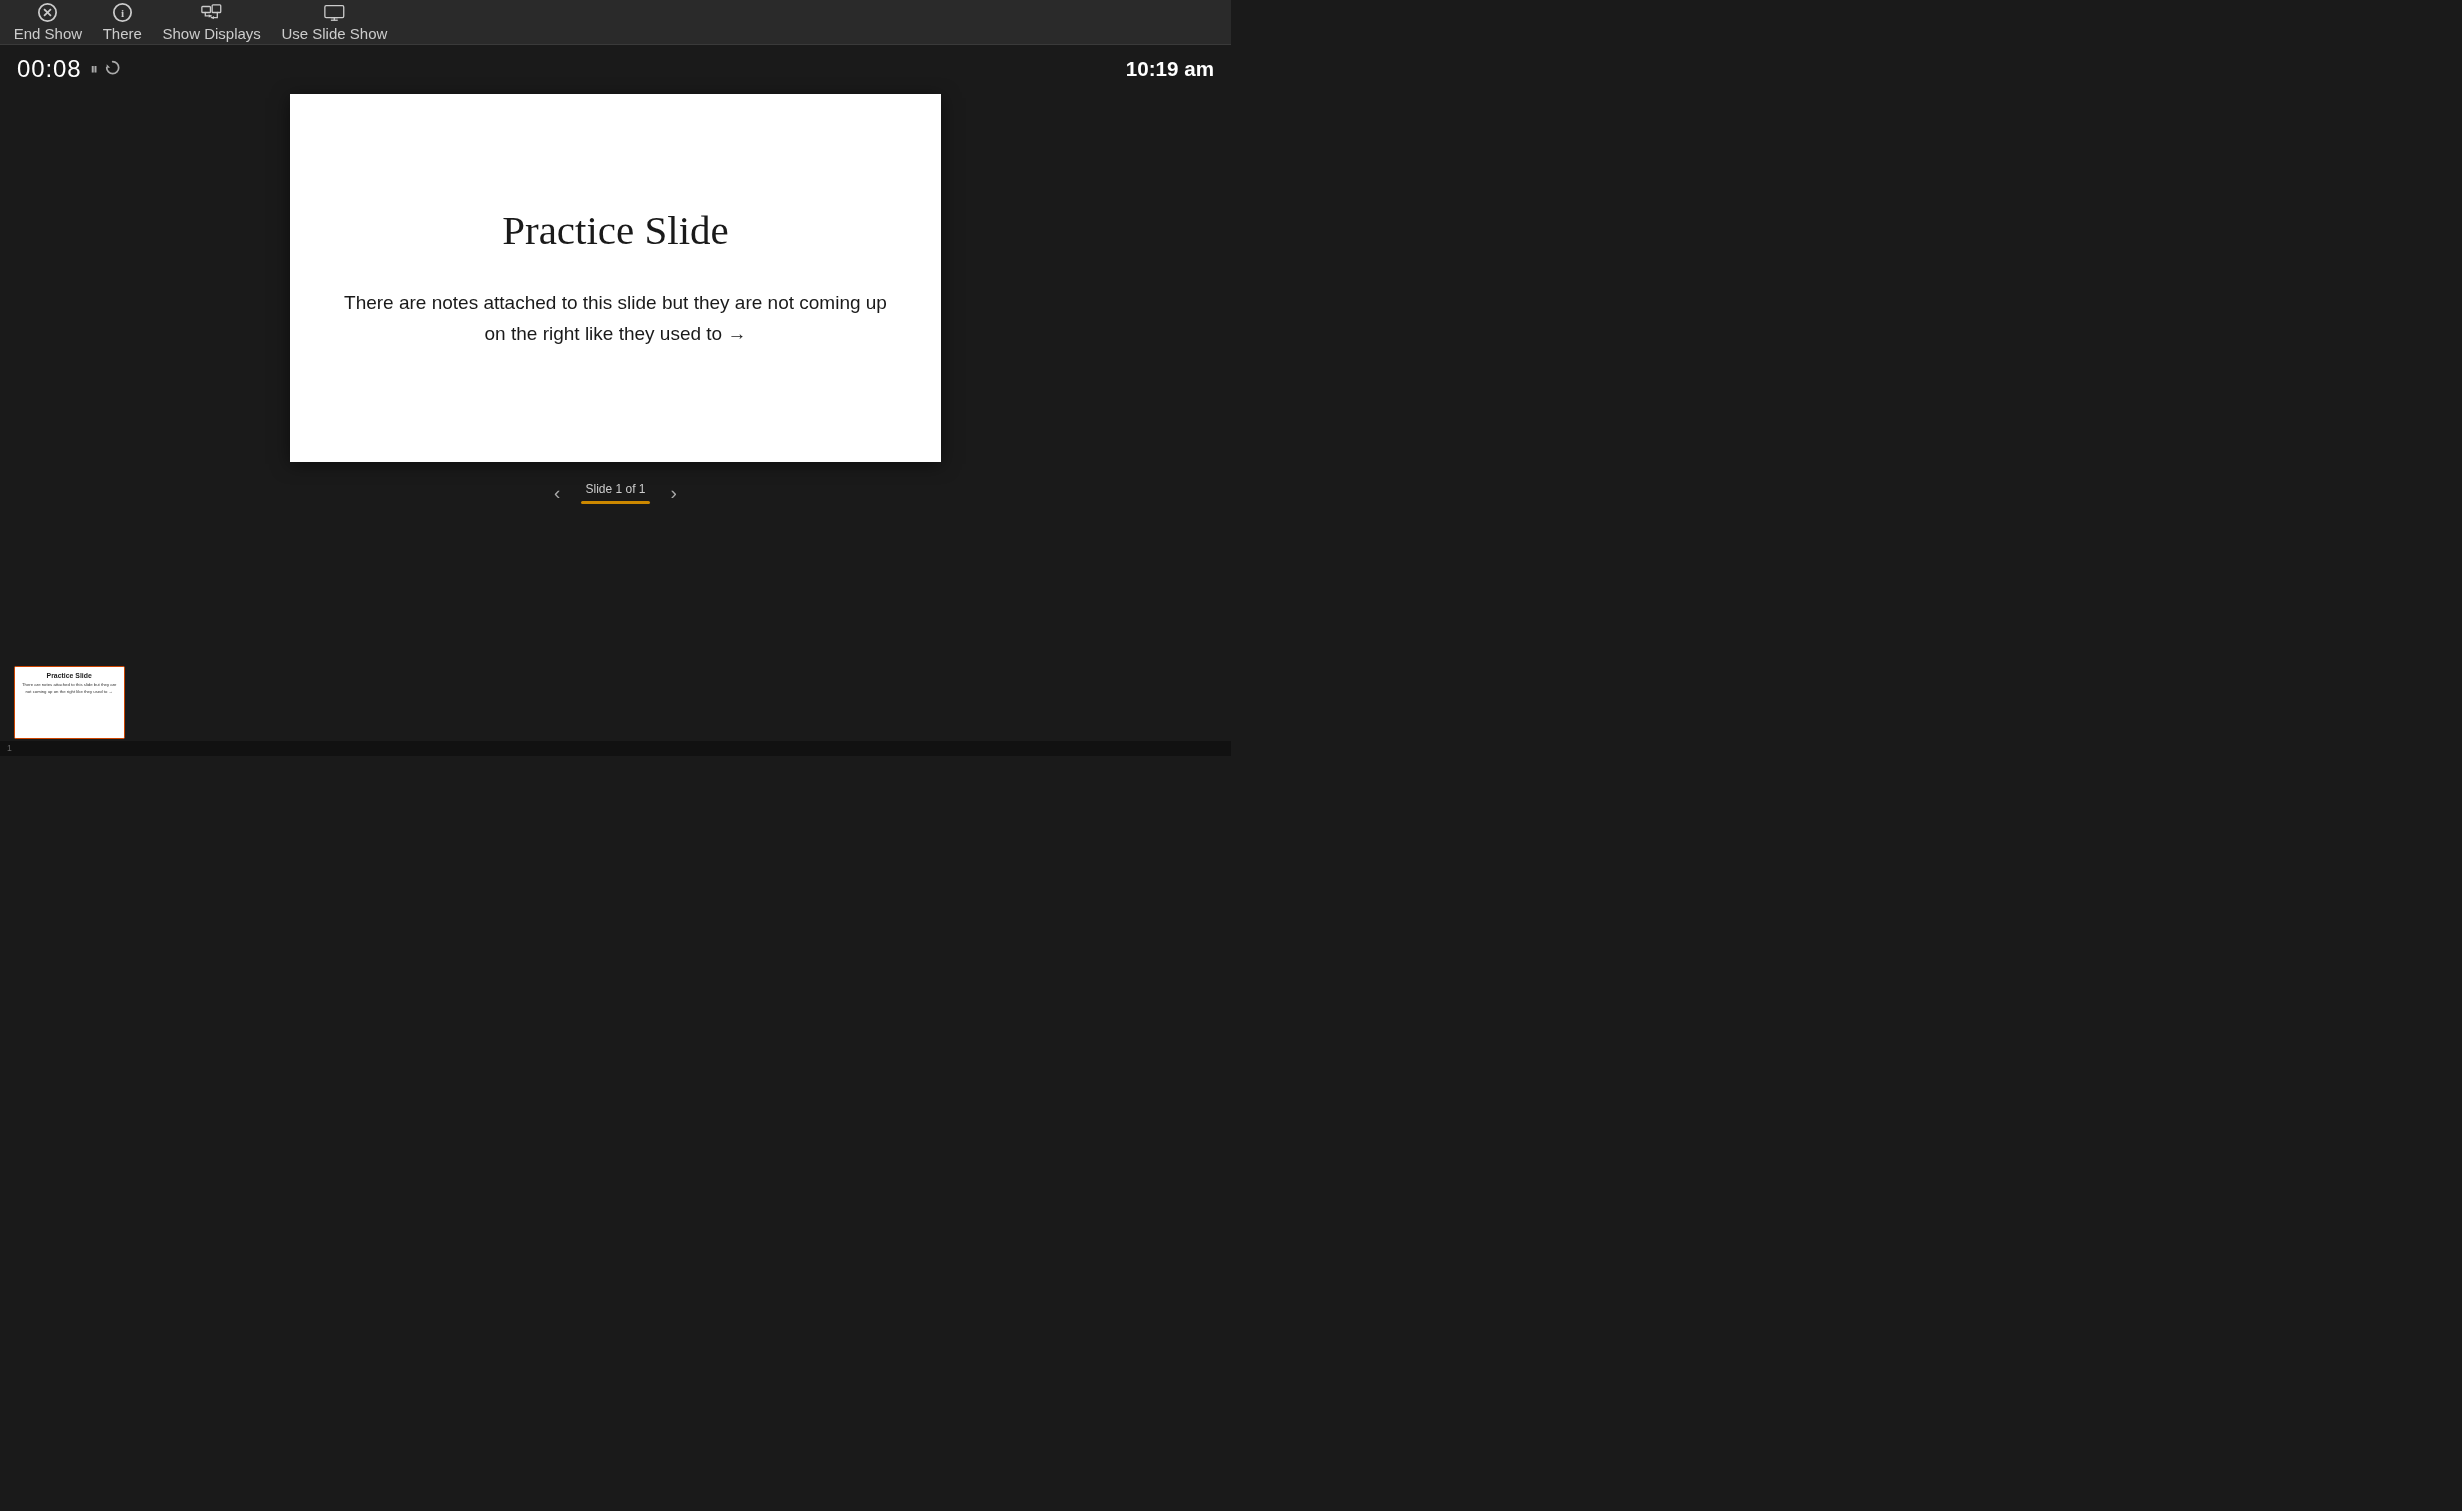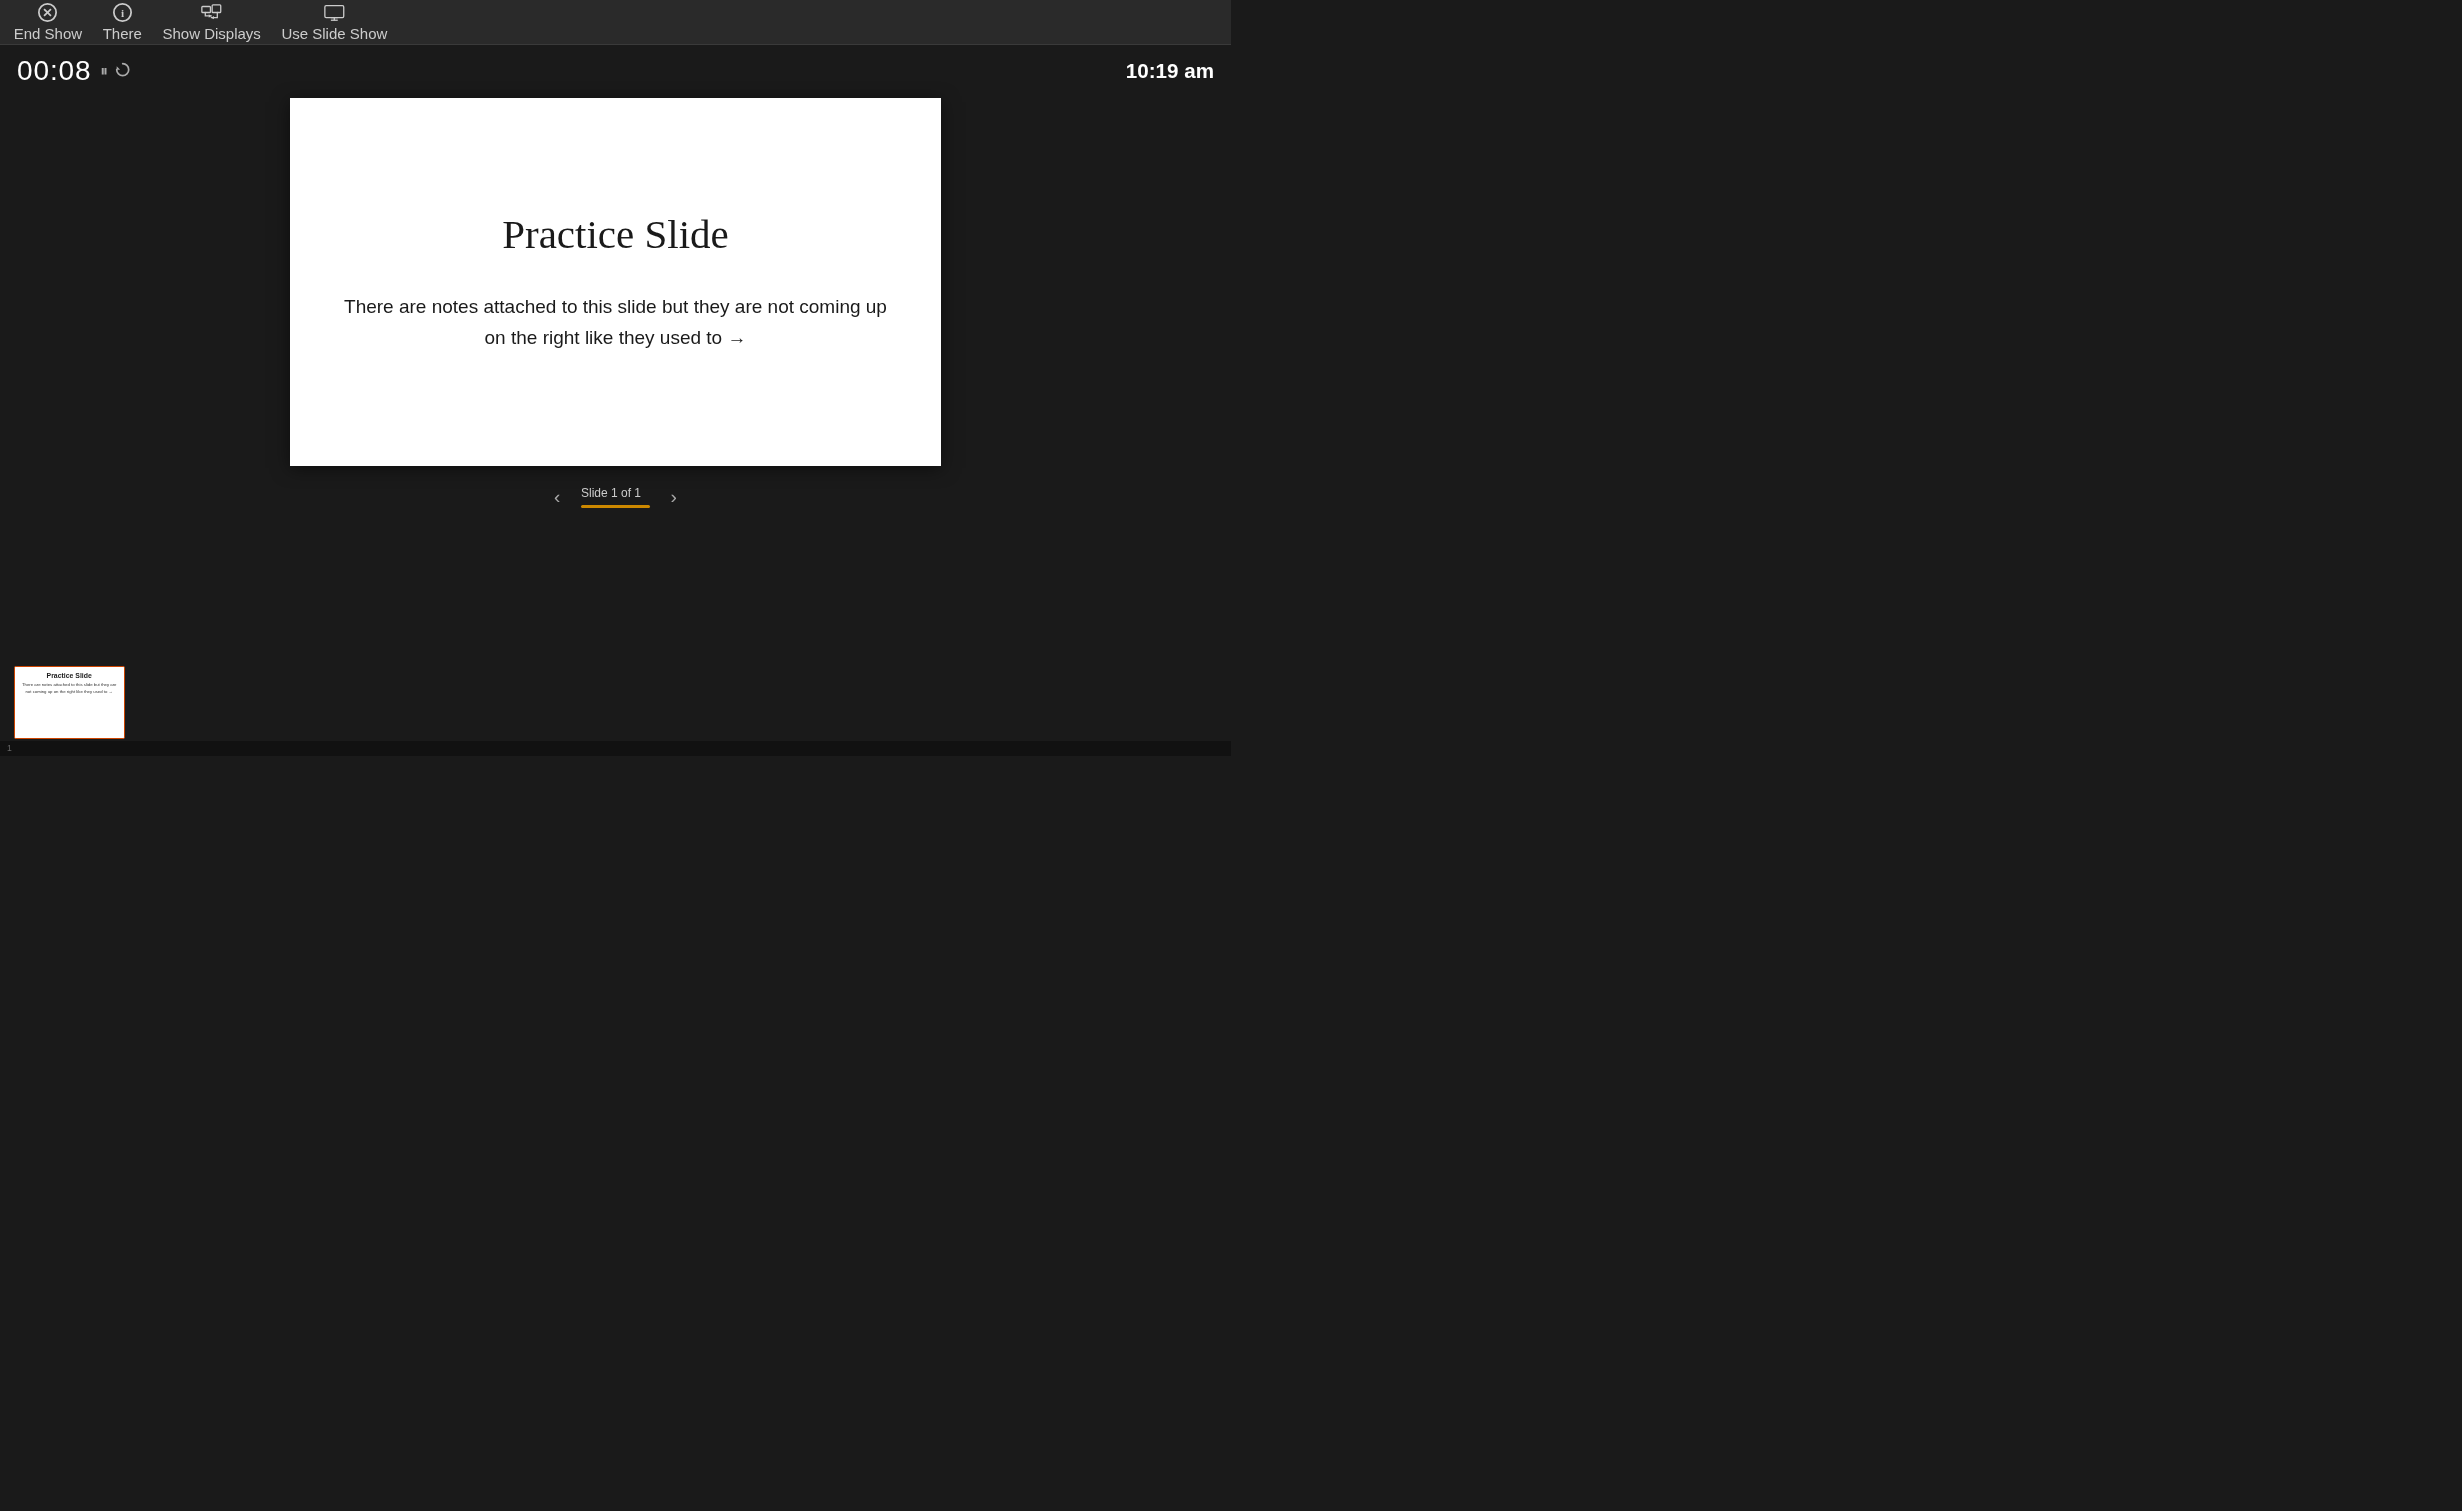--- a/index.html
+++ b/index.html
@@ -51,21 +51,21 @@
       justify-content: space-between;
       padding: 10.3px 17px;
       background: #1a1a1a;
     }
     .timer-left {
       display: flex;
       align-items: center;
       gap: 8.6px;
     }
     .timer-text {
-      font-size: 28px;
+      font-size: 24px;
       font-weight: 300;
       color: #ffffff;
       letter-spacing: 0.9px;
     }
     .timer-controls {
       display: flex;
       gap: 6.9px;
       align-items: center;
     }
     .timer-btn {
@@ -131,21 +131,21 @@
       background: none;
       border: none;
       color: #aaaaaa;
       font-size: 19px;
       cursor: pointer;
       padding: 3.4px 6.9px;
     }
     .slide-indicator {
       display: flex;
       flex-direction: column;
-      align-items: flex-start;
+      align-items: center;
       gap: 5.1px;
     }
     .slide-label {
       font-size: 12px;
       color: #cccccc;
     }
     .slide-progress {
       width: 69px;
       height: 2.6px;
       background: #cc8800;

